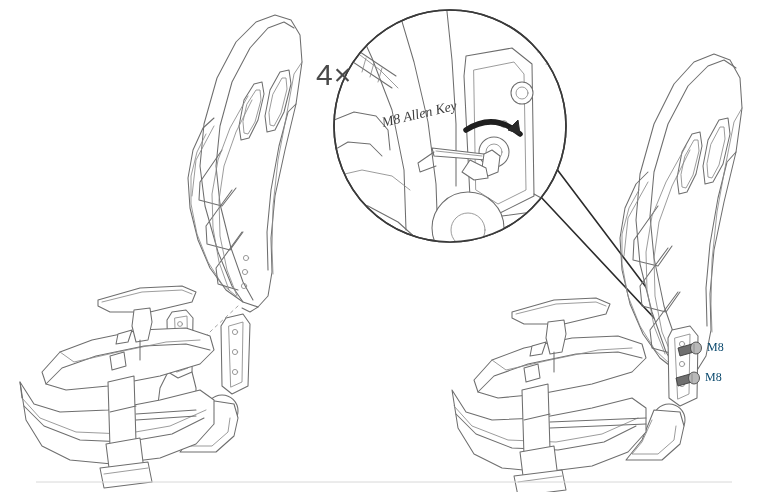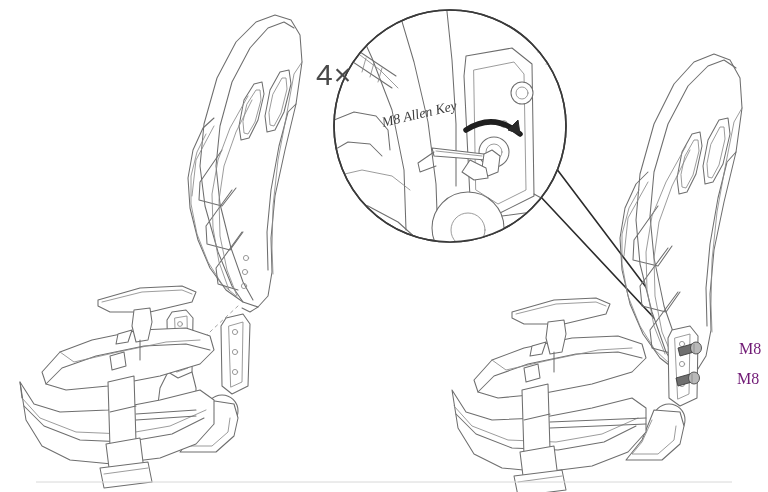--- a/index.html
+++ b/index.html
@@ -39,23 +39,22 @@
   .lbl-tool {
     font-family: "Liberation Serif", serif;
     font-style: italic;
     font-size: 14px;
     color: #3d3d3d;
     transform: rotate(-13deg);
     transform-origin: left center;
   }
   .lbl-bolt {
     font-family: "Liberation Serif", serif;
-    font-size: 16px;
-    color: #701a75;
-    margin-left: 32px;
+    font-size: 12px;
+    color: #0c4a6e;
   }
 </style>
 </head>
 <body>
 
 <div id="page">
 
   <svg viewBox="0 0 768 492" xmlns="http://www.w3.org/2000/svg">
     <defs>
       <style>

